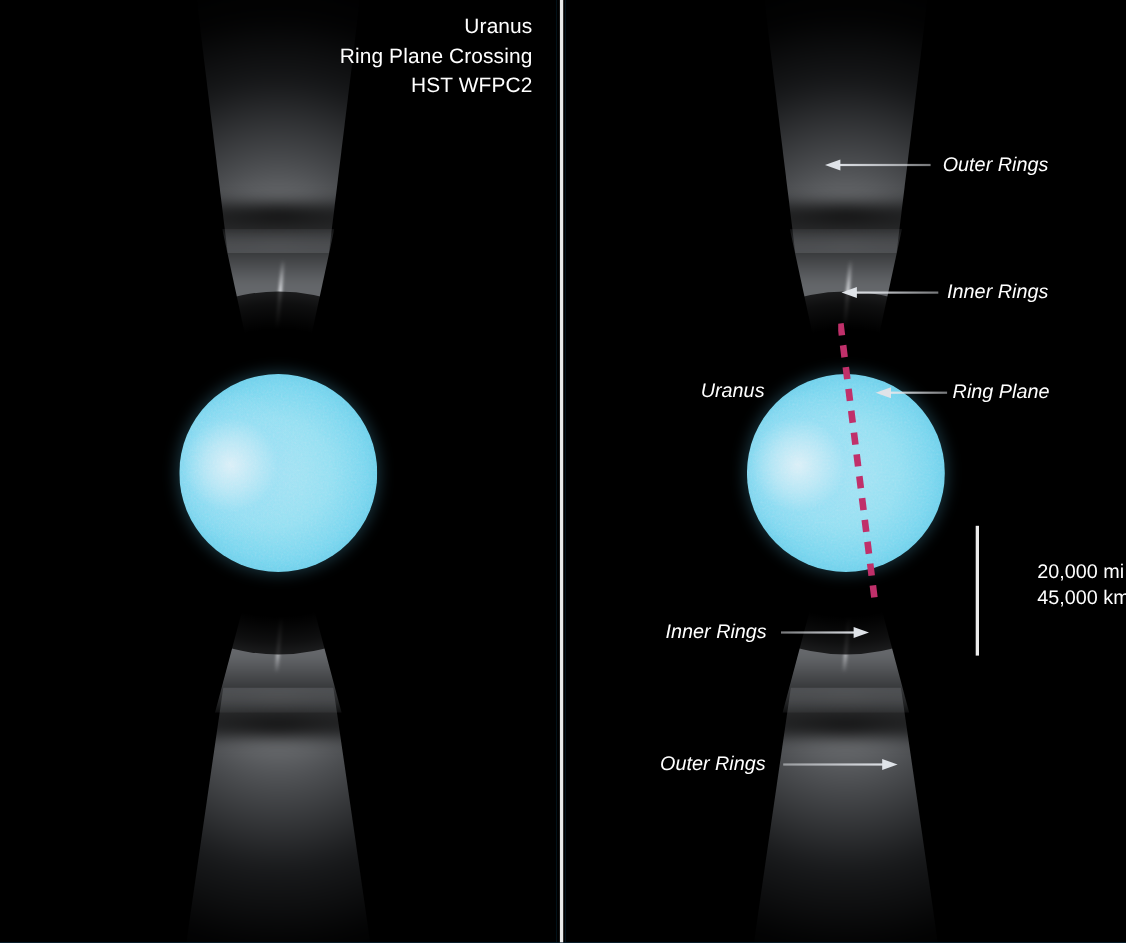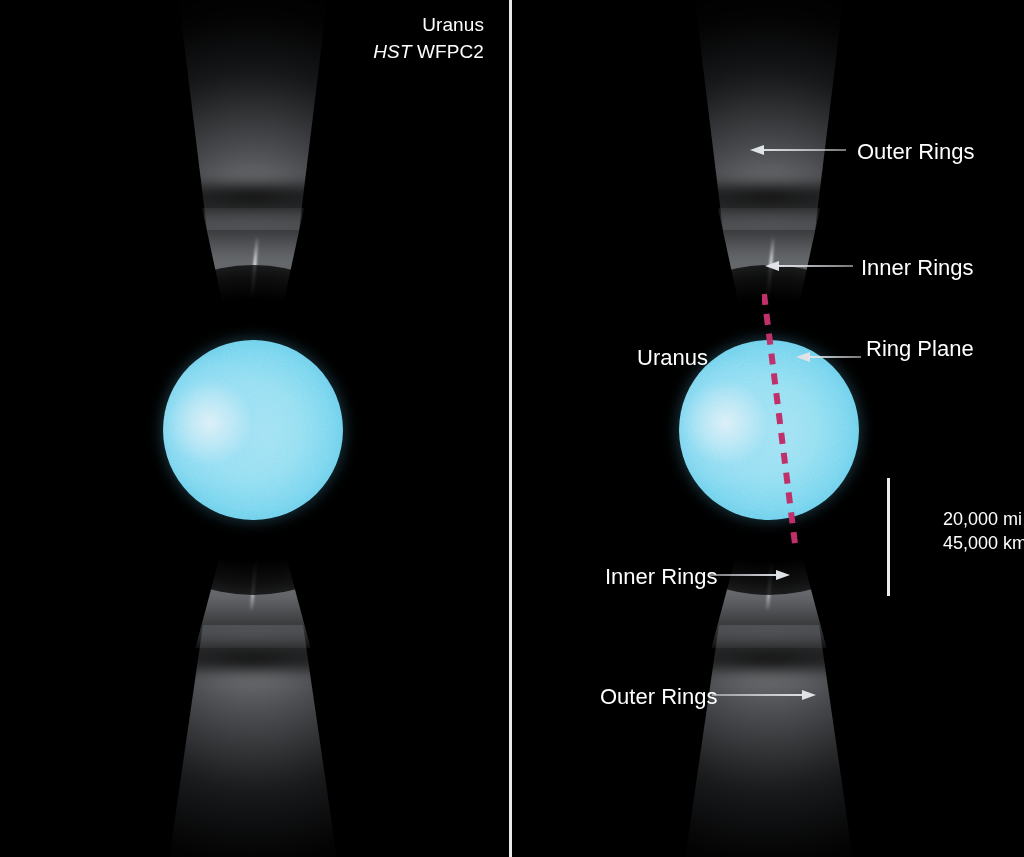--- a/index.html
+++ b/index.html
@@ -117,24 +117,24 @@
   }
   .planet-noise{position:absolute;inset:0;border-radius:50%;
       opacity:.5;mix-blend-mode:overlay;}
   .planet-shade{position:absolute;inset:0;border-radius:50%;
       background:radial-gradient(circle at 50% 50%,
         rgba(0,0,0,0) 70%, rgba(0,0,0,.25) 88%, rgba(0,0,0,.75) 100%);}
 
   
   #title-block{position:absolute;right:22px;top:12px;text-align:right;
       color:#fff;font-size:19px;line-height:1.42;letter-spacing:.1px;}
-  #title-block .ital{font-style:italic;text-align:right;}
-
-  
-  .ann{position:absolute;color:#fff;font-size:22px;white-space:nowrap;}
+  #title-block .ital{text-align:right;}
+
+  
+  .ann{position:absolute;color:#fff;font-size:18px;white-space:nowrap;font-style:italic;}
   .arrow{position:absolute;height:10px;}
   .arrow .shaft{position:absolute;top:4px;height:2px;
       background:linear-gradient(to right, rgba(215,218,222,.55), rgba(228,231,236,.95));}
   .arrow.left .shaft{background:linear-gradient(to left, rgba(215,218,222,.55), rgba(228,231,236,.95));}
   .arrow .head{position:absolute;top:0;width:0;height:0;
       border-top:5px solid transparent;border-bottom:5px solid transparent;}
   .arrow.left .head{left:0;border-right:14px solid #dfe3e8;}
   .arrow.right .head{right:0;border-left:14px solid #dfe3e8;}
 
   
@@ -178,20 +178,21 @@
           <g clip-path="url(#clpL)">
               <rect width="180" height="180" filter="url(#nzL)" opacity="0.45"></rect>
             </g>
         </svg>
         <div class="planet-shade"></div>
       </div>
     </div>
 
     <div id="title-block">
       <div>Uranus</div>
+      <div>Ring Plane Crossing</div>
       <div><span class="ital">HST</span><span> WFPC2</span></div>
     </div>
   </div>
 
   <div class="divider"></div>
 
   <div class="panel" id="panel-right">
     <div class="scene">
       <div class="fan fan-outer-top"></div>
       <div class="fan fan-edge-top"></div>
@@ -235,21 +236,21 @@
       <div class="shaft" style="left:13px;right:0;"></div>
   </div>
   <div class="ann" style="left:861px;top:255px;">Inner Rings</div>
 
   <div class="ann" style="left:637px;top:345px;">Uranus</div>
 
   <div class="arrow left" style="left:796px;top:352px;width:65px;">
     <div class="head"></div>
       <div class="shaft" style="left:13px;right:0;"></div>
   </div>
-  <div class="ann" style="left:866px;top:336px;">Ring Plane</div>
+  <div class="ann" style="left:866px;top:346px;">Ring Plane</div>
 
   <svg id="ring-plane-line" width="50" height="256" viewBox="0 0 50 256">
     <line x1="2" y1="2" x2="33" y2="252" stroke="#c0306a" stroke-width="6" stroke-dasharray="11 9" stroke-linecap="butt"></line>
   </svg>
 
   <div class="ann" style="left:605px;top:564px;">Inner Rings</div>
   <div class="arrow right" style="left:710px;top:570px;width:80px;">
     <div class="shaft" style="left:0;right:13px;"></div>
       <div class="head"></div>
   </div>

